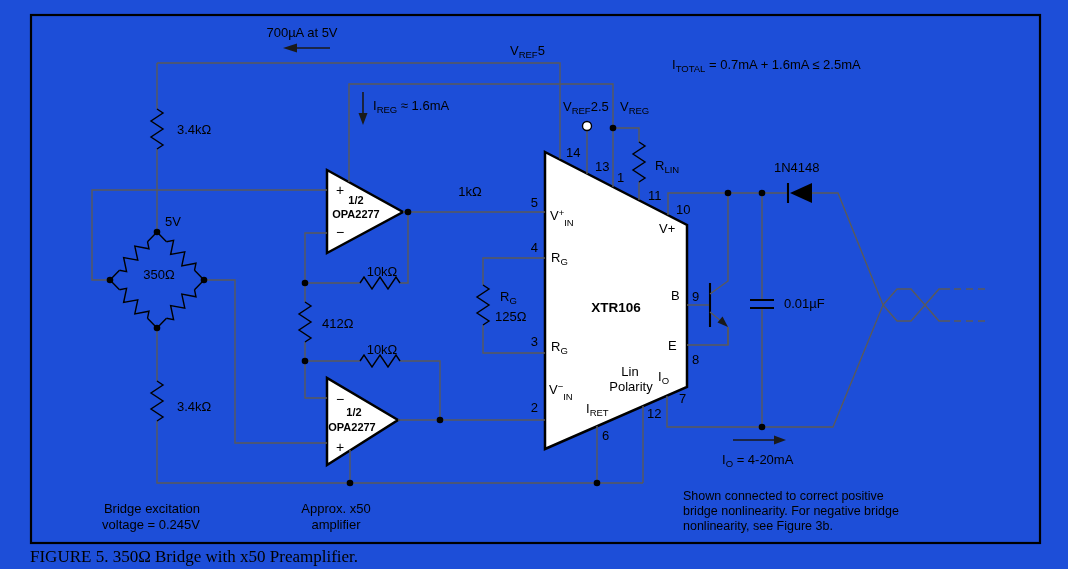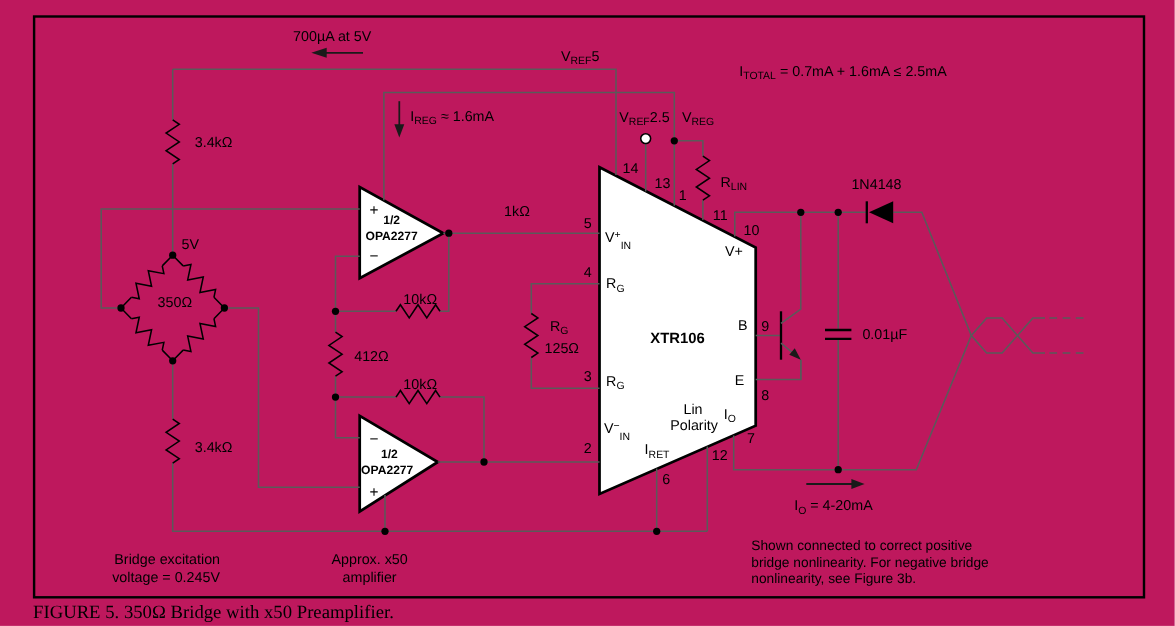--- a/index.html
+++ b/index.html
@@ -1,16 +1,16 @@
 <!DOCTYPE html>
 <html><head>
 <meta charset="utf-8">
 <style>
   html,body{margin:0;padding:0;background:#ffffff;}
-  .stage{position:relative;width:1068px;height:569px;background:#be185d;overflow:hidden;}
+  .stage{position:relative;width:1068px;height:569px;background:#1d4ed8;overflow:hidden;}
   svg text{font-family:"Liberation Sans",sans-serif;font-size:13px;fill:#000;}
   svg text.small{font-size:12.5px;}
   svg text.opamp{font-size:11px;font-weight:bold;}
   svg text.icname{font-size:13.5px;font-weight:bold;}
   svg text.sign{font-size:14px;}
   svg tspan.sub,svg tspan.sup{font-size:9.5px;}
   svg text.caption{font-family:"Liberation Serif",serif;font-size:17px;}
   .wire{stroke:#5a5a5a;stroke-width:1.4;fill:none;}
   .wiredash{stroke:#5a5a5a;stroke-width:1.4;fill:none;stroke-dasharray:7 5;}
   .comp{stroke:#000;stroke-width:1.4;fill:none;}

